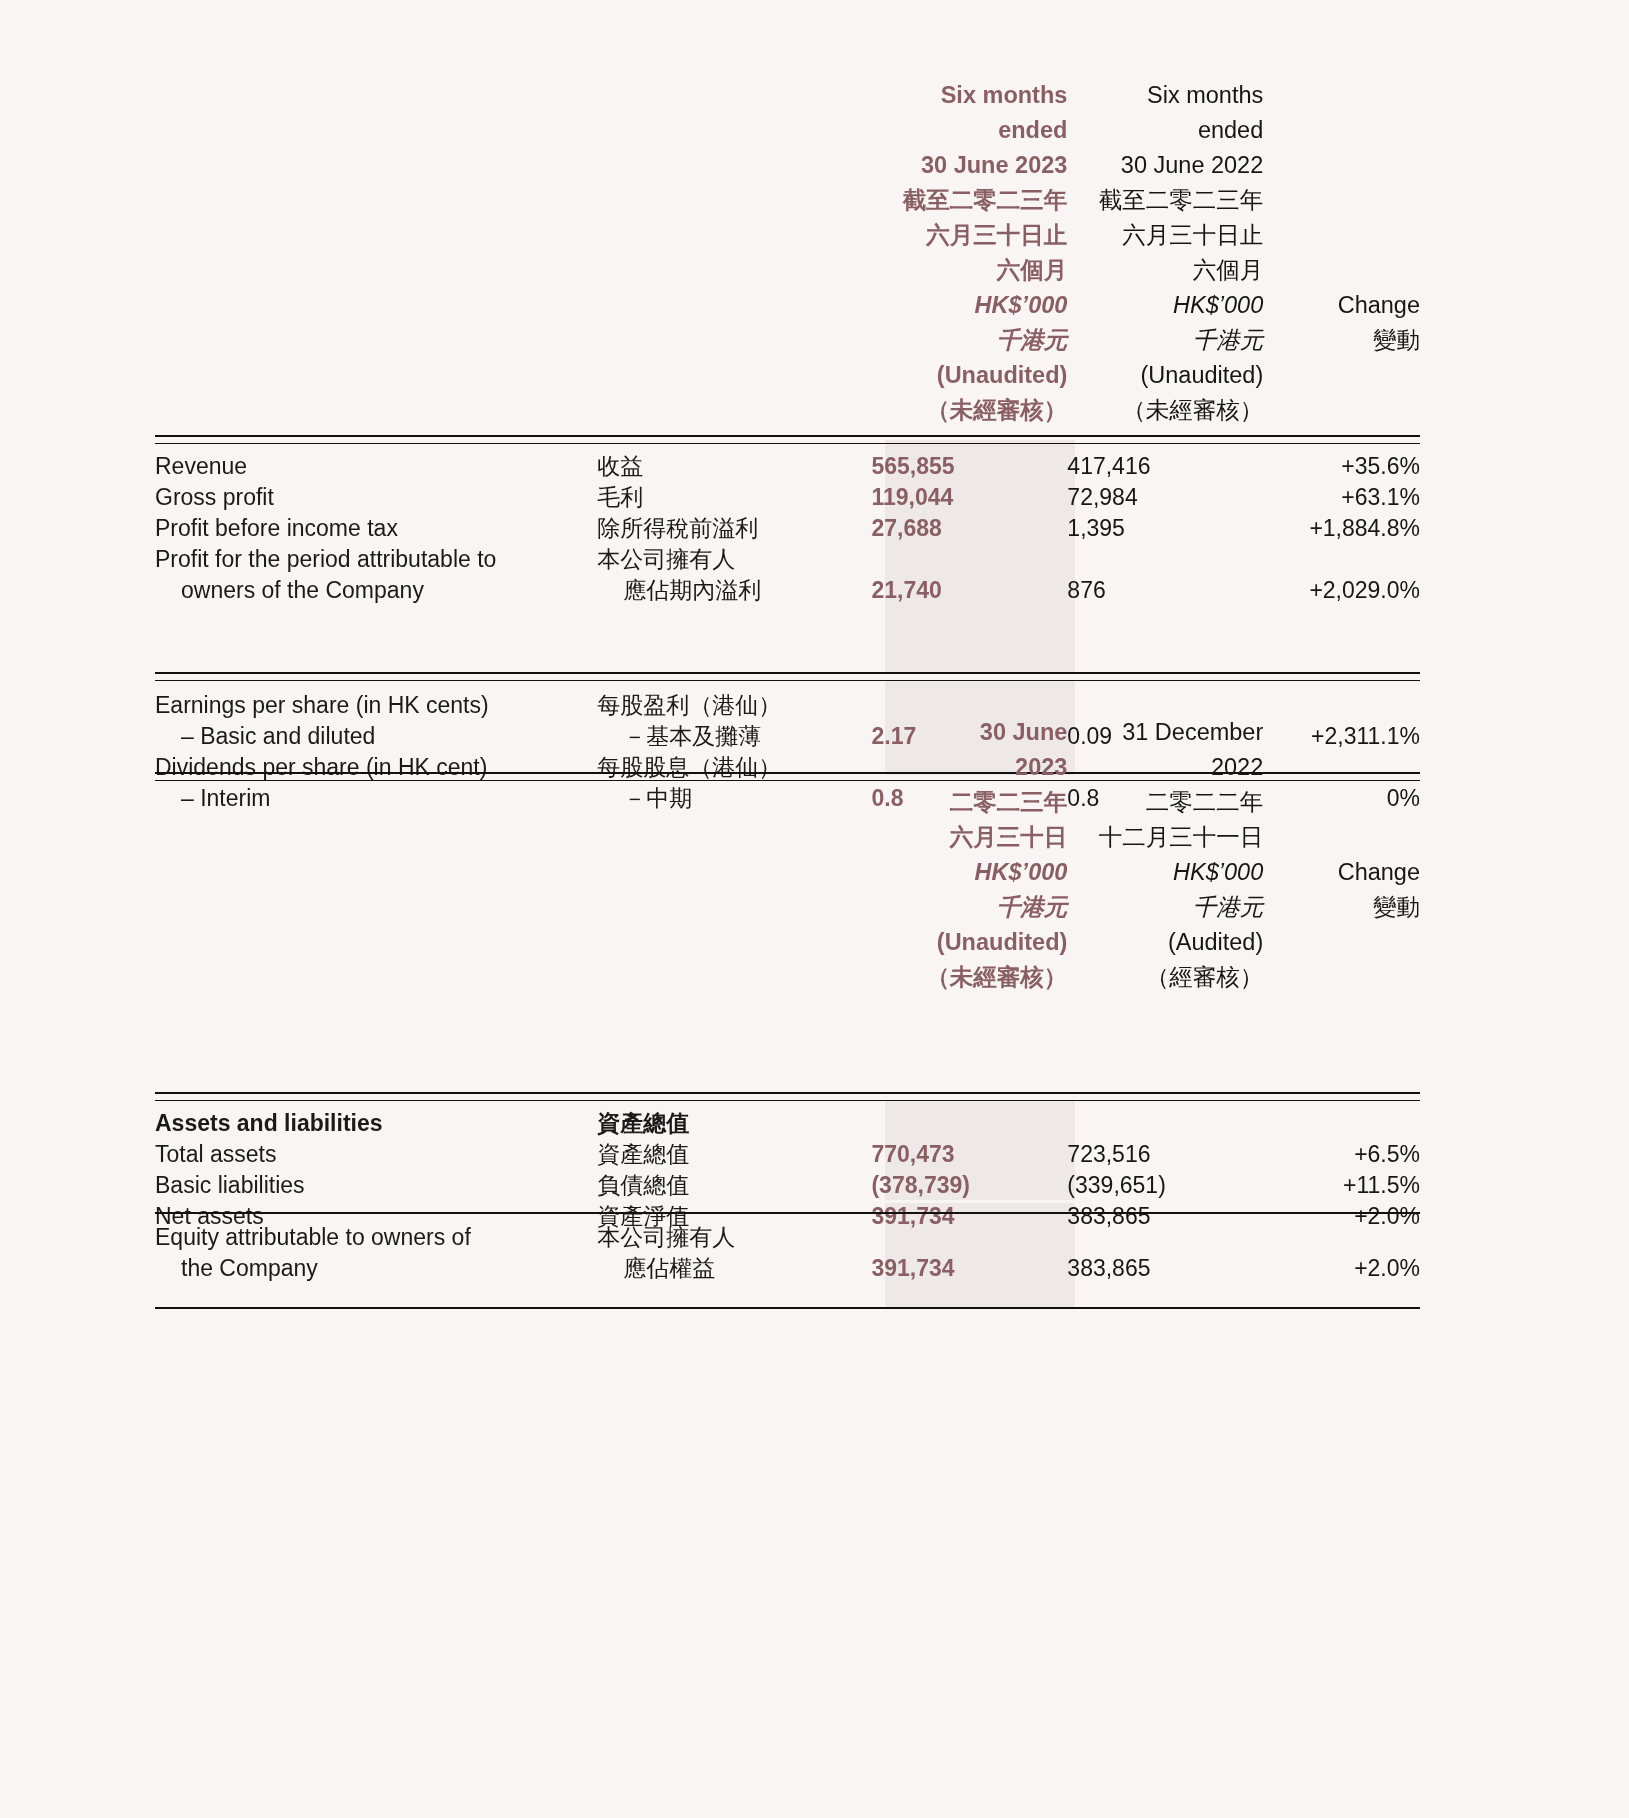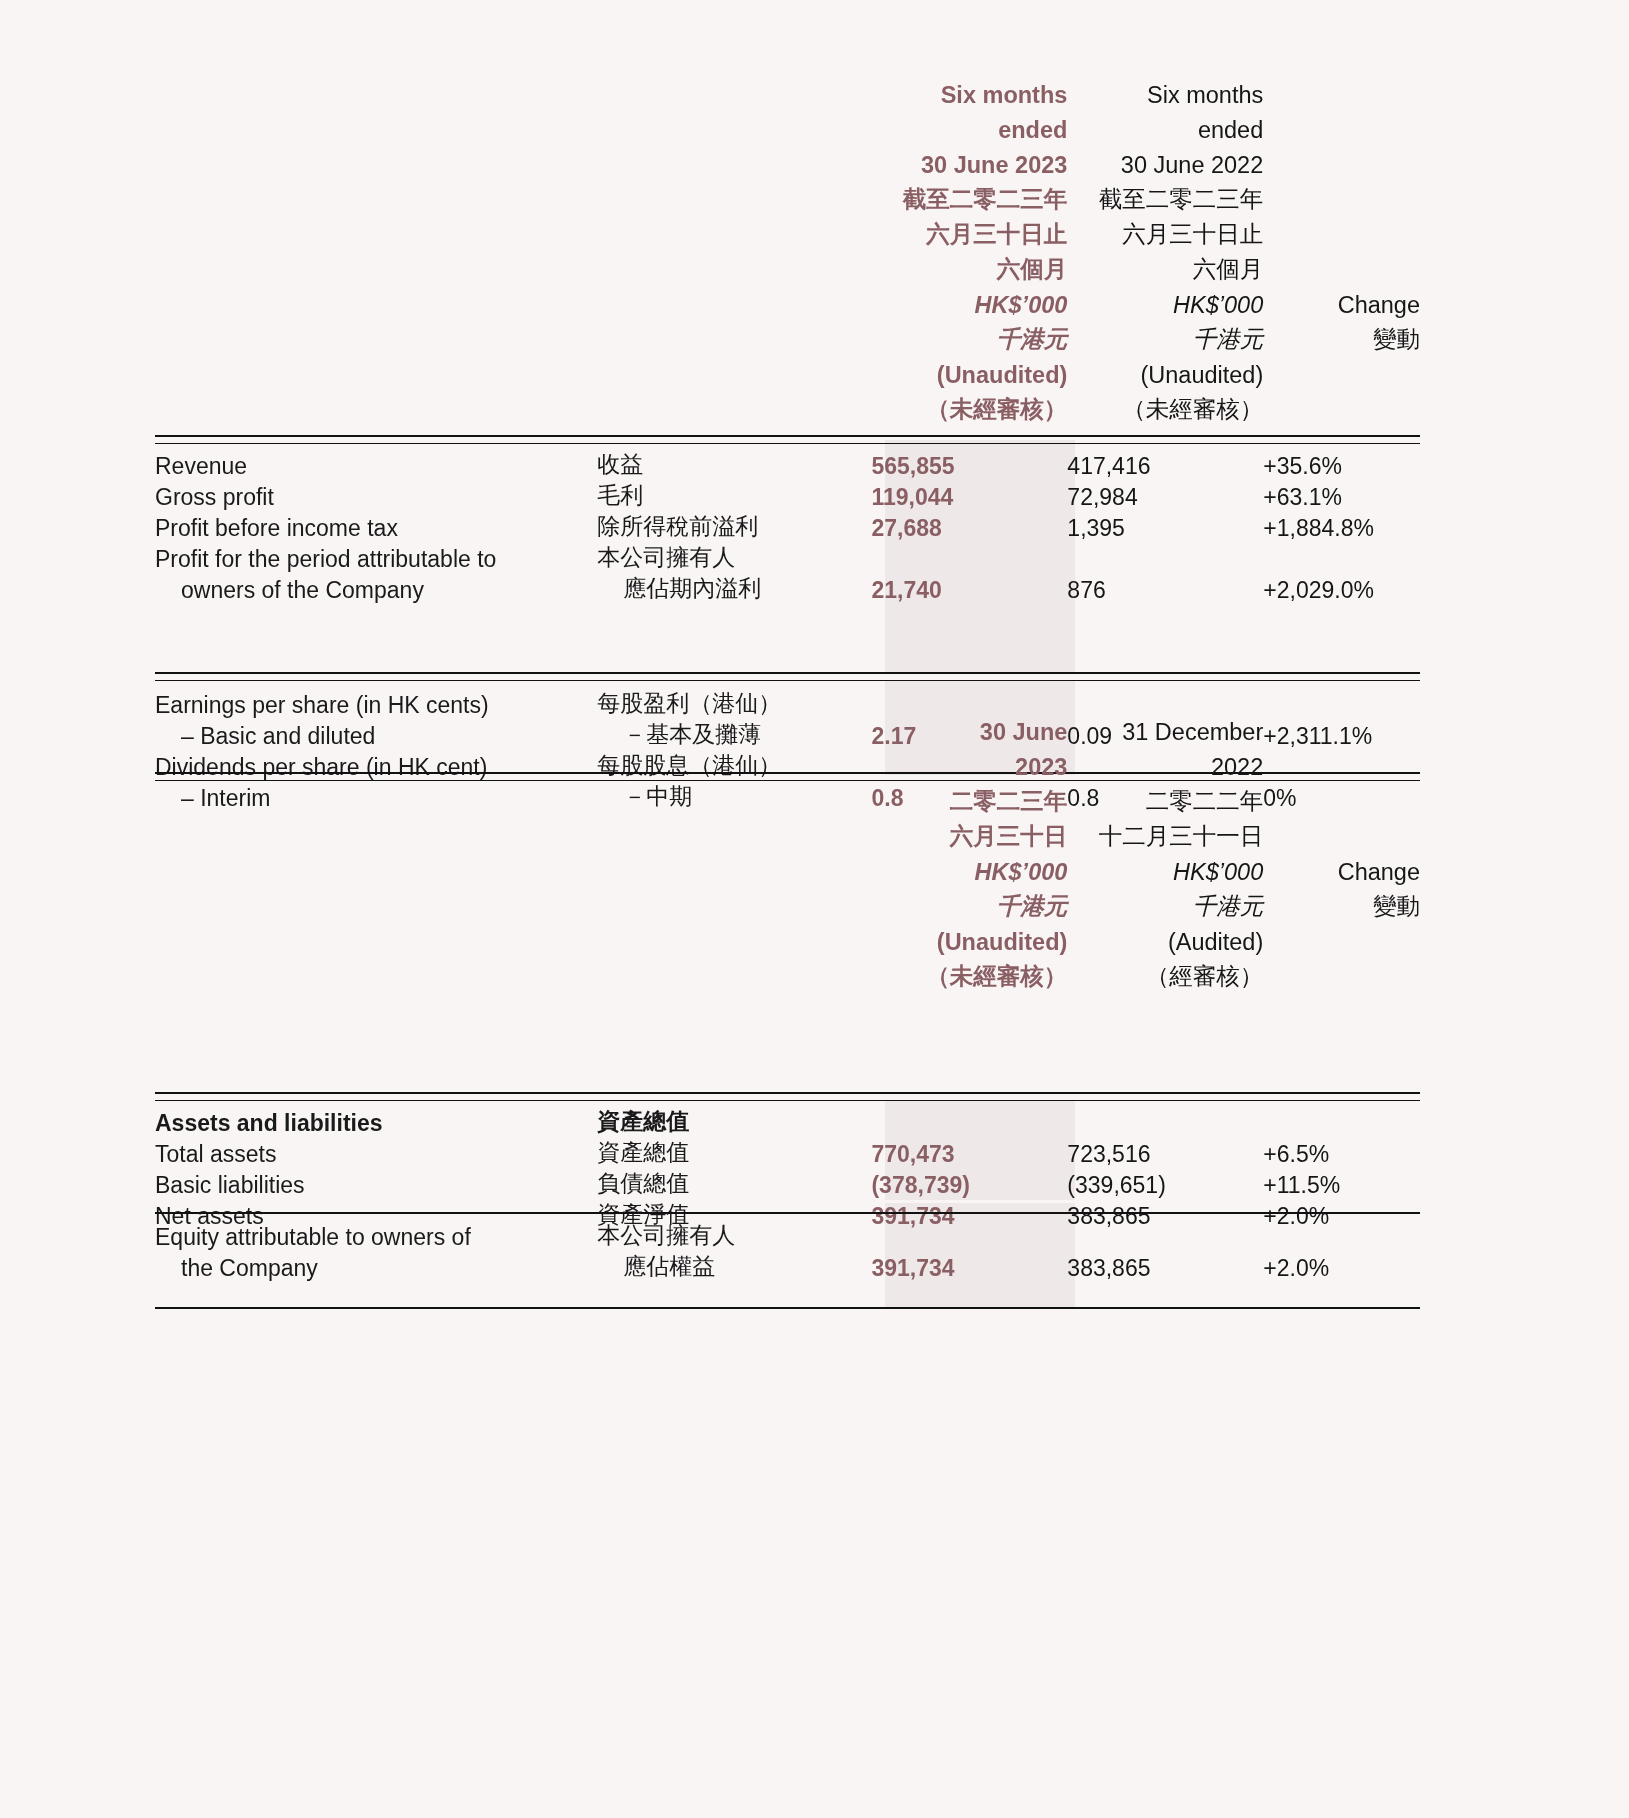--- a/index.html
+++ b/index.html
@@ -79,23 +79,23 @@
     border-top: 2.5px solid #111;
     height: 0;
   }
 
   
   .row-en  { text-align: left; padding-left: 0; }
   .row-en.indent { padding-left: 26px; }
   .row-zh  { text-align: left; }
   .row-zh.indent { padding-left: 26px; }
   .num     { text-align: left; padding-right: 2px; }
-  .chg     { }
-
-  .zh { font-family: Liberation Mono, monospace; }
+  .chg     { text-align: right; }
+
+  .zh { font-family: Liberation Serif, serif; }
 </style>
 </head>
 <body>
 
 <div class="page">
 
   <div class="shade" style="left:885px; top:440px; width:190px; height:232px;"></div>
   <div class="shade" style="left:885px; top:680px; width:190px; height:95px;"></div>
 
   <table class="fin-table hdr" style="left:155px; top:78px; width:1265px;">

